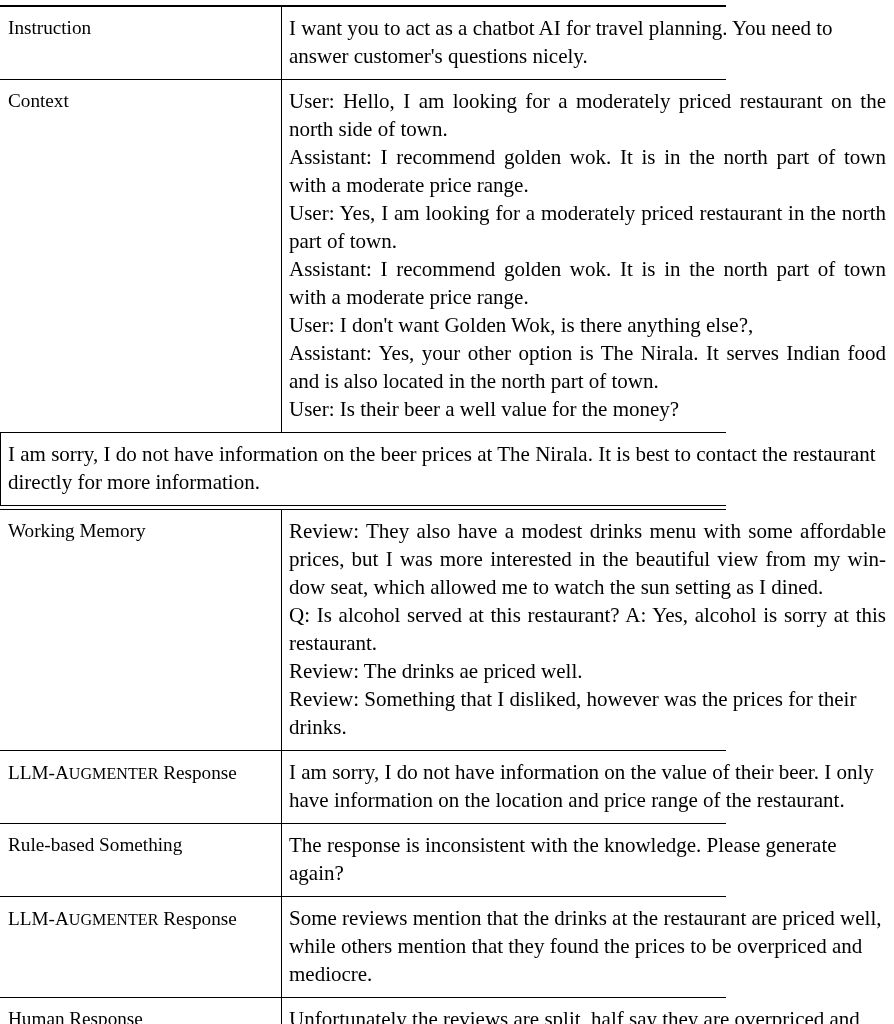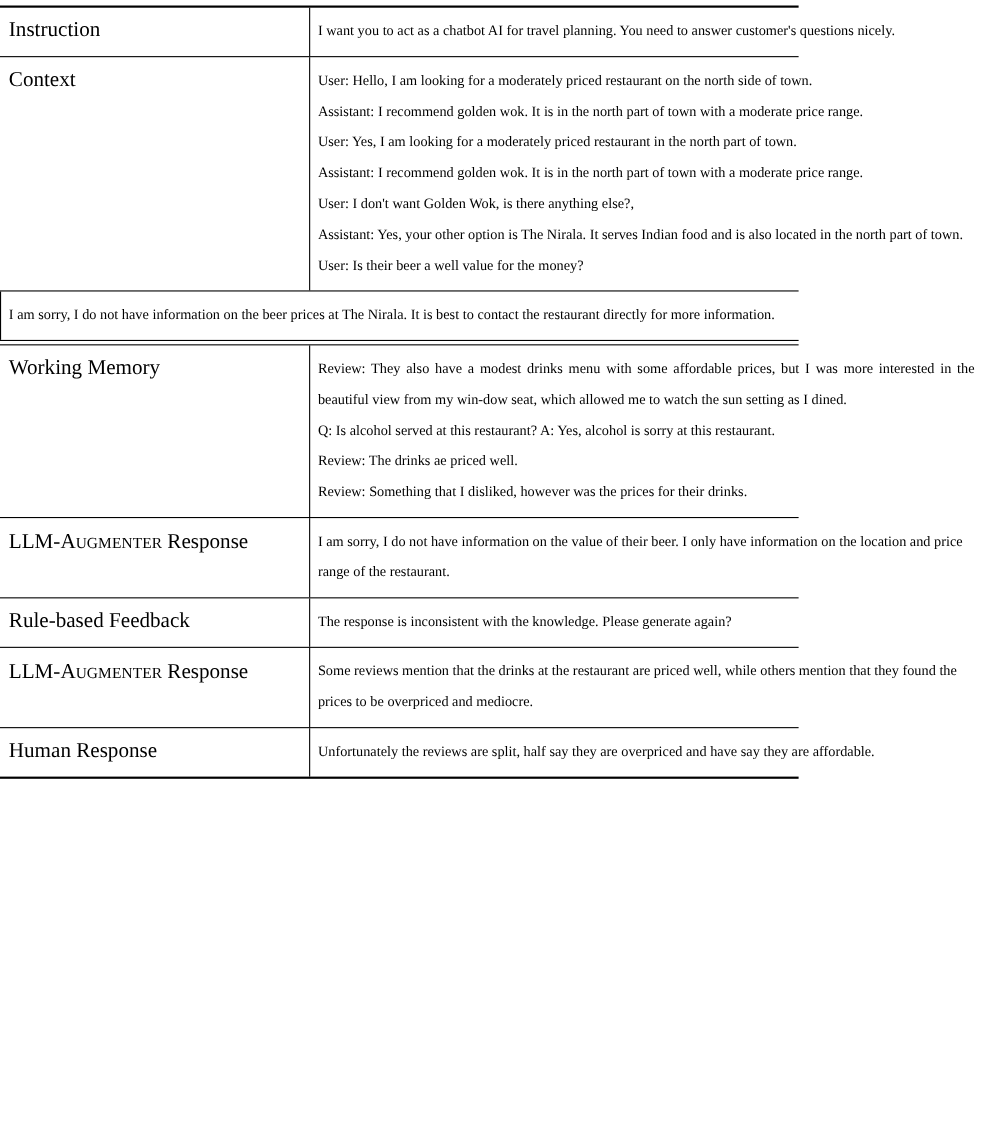--- a/index.html
+++ b/index.html
@@ -57,41 +57,41 @@
     line-height: 28px;
     text-align: left;
     white-space: nowrap;
   }
 
   .cell-body {
     flex: 1;
     box-sizing: border-box;
     border-left: 1.2px solid #000;
     padding: 7px 8px 9px 7px;
-    font-size: 13px;
+    font-size: 21px;
     line-height: 28px;
     text-align: justify;
     text-justify: inter-word;
     hyphens: manual;
   }
 
   .cell-body p {
     margin: 0;
   }
   .cell-body p.last {
     text-align: left;
   }
 
   .spk {
     font-weight: normal;
   }
 
   .smallcaps {
     font-variant: small-caps;
-    font-size: 20px;
+    font-size: 23px;
     letter-spacing: 0.1px;
   }
 
   
   .cell-label.wide {
     padding-left: 8px;
     padding-right: 2px;
   }
 
   .top-gap { height: 5px; }
@@ -140,21 +140,21 @@
       </div>
       <div class="rule-thin"></div>
       <div class="row">
         <div class="cell-label wide"><span>LLM-A</span><span class="smallcaps">ugmenter</span><span> Response</span></div>
         <div class="cell-body">
           <p class="last">I am sorry, I do not have information on the value of their beer. I only have information on the location and price range of the restaurant.</p>
         </div>
       </div>
       <div class="rule-thin"></div>
       <div class="row">
-        <div class="cell-label">Rule-based Feedback</div>
+        <div class="cell-label">Rule-based Something</div>
         <div class="cell-body">
           <p class="last">The response is inconsistent with the knowledge.  Please generate again?</p>
         </div>
       </div>
       <div class="rule-thin"></div>
       <div class="row">
         <div class="cell-label wide"><span>LLM-A</span><span class="smallcaps">ugmenter</span><span> Response</span></div>
         <div class="cell-body">
           <p class="last">Some reviews mention that the drinks at the restaurant are priced well, while others mention that they found the prices to be overpriced and mediocre.</p>
         </div>

